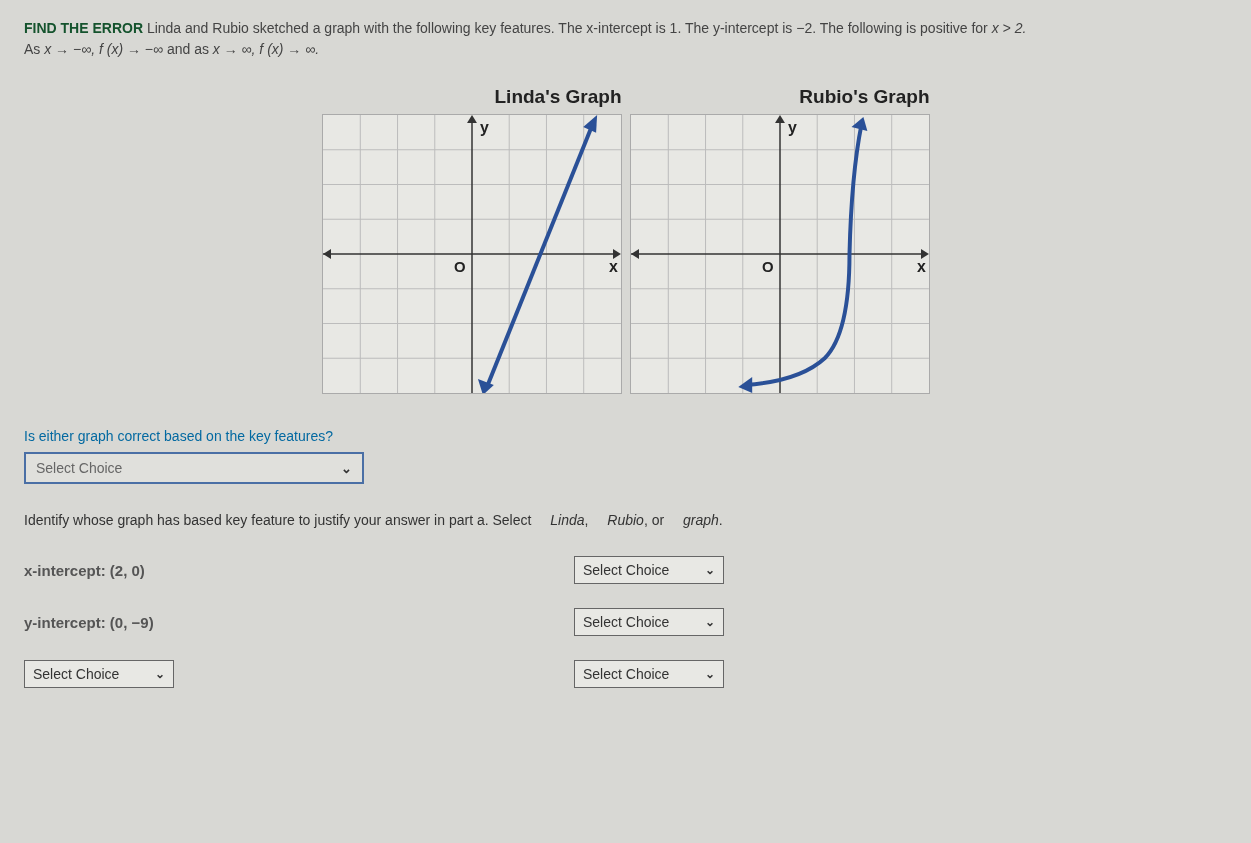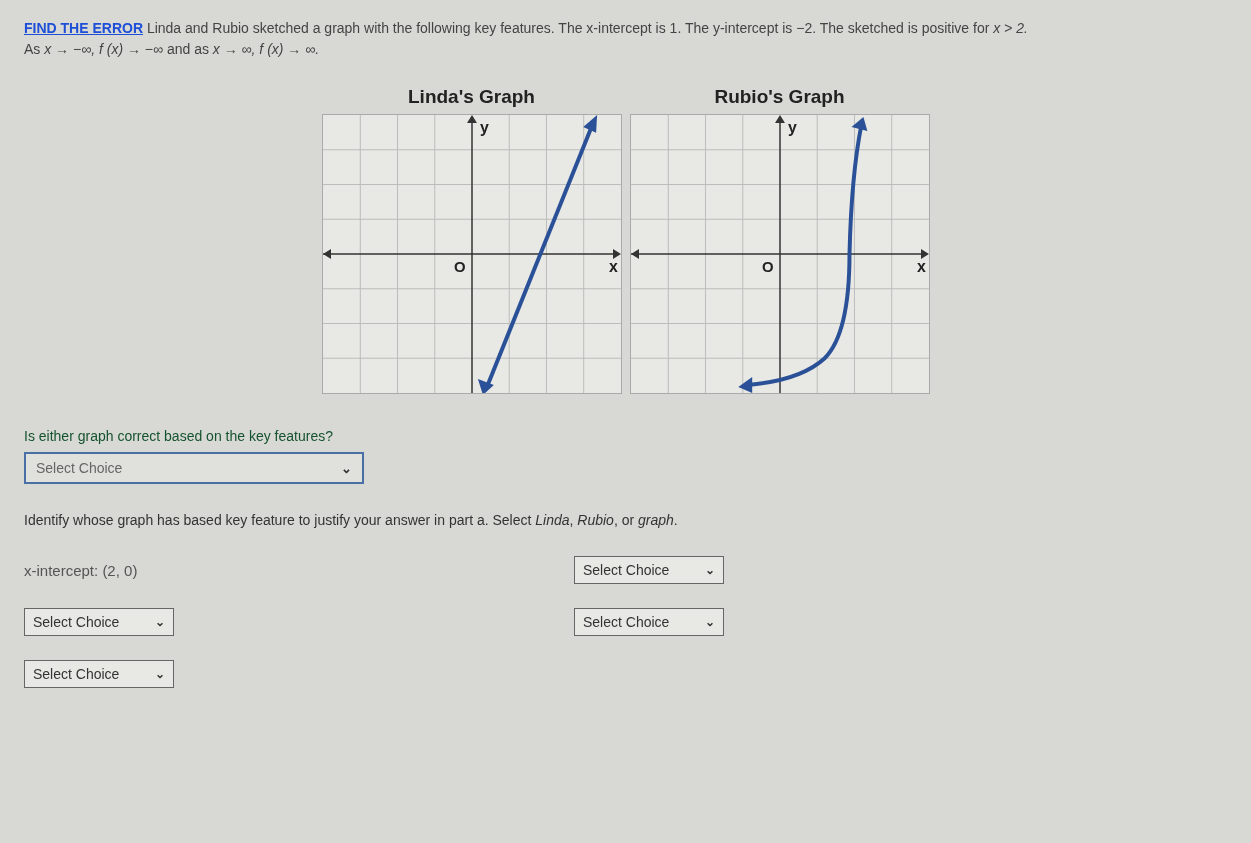--- a/index.html
+++ b/index.html
@@ -10,45 +10,46 @@
       padding: 18px 24px;
       width: 1251px;
       height: 843px;
     }
     .problem-header {
       font-size: 14px;
       line-height: 1.5;
       color: #444;
       margin-bottom: 26px;
     }
-    .problem-header b { font-weight: 700; color: #1d4ed8; text-decoration: underline; }
+    .problem-header b { font-weight: 700; color: #14532d; }
     .math { font-style: italic; }
 
     .graphs-wrap {
       display: flex;
       justify-content: center;
       gap: 8px;
       margin-bottom: 34px;
     }
     .graph-box { text-align: center; }
     .graph-title {
       font-size: 19px;
       font-weight: 700;
       color: #222;
       margin-bottom: 6px;
+      text-align: right;
     }
     .graph-svg {
       background: #e8e8e4;
       border: 1px solid #aaa;
       display: block;
     }
 
     .question-line {
       font-size: 14px;
-      color: #14532d;
+      color: #0369a1;
       margin-bottom: 8px;
     }
     .select-box {
       border: 2px solid #4a6fa5;
       background: #e0e0dc;
       padding: 6px 10px;
       width: 340px;
       display: flex;
       justify-content: space-between;
       align-items: center;
@@ -57,44 +58,44 @@
       cursor: pointer;
       margin-bottom: 28px;
     }
     .select-box .chev { font-size: 13px; color: #333; font-weight: 700; }
 
     .instruct {
       font-size: 14px;
       color: #333;
       margin-bottom: 28px;
     }
-    .instruct .ital { font-style: italic; }
+    .instruct .ital { font-style: italic; margin-left: 15px; }
 
     .rows { display: grid; grid-template-columns: 540px 160px; row-gap: 24px; column-gap: 10px; align-items: center; }
-    .row-label { font-size: 15px; color: #444; }
+    .row-label { font-size: 15px; color: #444; font-weight: bold; }
     .row-label.blur { filter: blur(0.3px); color: #555; }
     .mini-select {
       border: 1px solid #666;
       background: #e8e8e4;
       padding: 5px 8px;
       display: flex;
       justify-content: space-between;
       align-items: center;
       font-size: 14px;
       color: #333;
       cursor: pointer;
       width: 150px;
     }
     .mini-select .chev { font-size: 12px; color: #333; font-weight: 700; }
   </style>
 </head>
 <body>
 
 <div class="problem-header">
-  <b>FIND THE ERROR</b><span> Linda and Rubio sketched a graph with the following key features. The </span><span>x-intercept is 1.</span><span> The </span><span>y-intercept is −2.</span><span> The sketched is positive for </span><span class="math">x &gt; 2.</span><br>
+  <b>FIND THE ERROR</b><span> Linda and Rubio sketched a graph with the following key features. The </span><span>x-intercept is 1.</span><span> The </span><span>y-intercept is −2.</span><span> The following is positive for </span><span class="math">x &gt; 2.</span><br>
   <span>As </span><span class="math">x → −∞, f (x) → −∞</span><span> and as </span><span class="math">x → ∞, f (x) → ∞.</span>
 </div>
 
 <div class="graphs-wrap">
 
   <div class="graph-box">
     <div class="graph-title">Linda's Graph</div>
     <svg class="graph-svg" width="300" height="280" viewBox="0 0 300 280">
       <g stroke="#bbb" stroke-width="1">
         <line x1="0" y1="35" x2="300" y2="35"></line>
@@ -170,20 +171,23 @@
 
 <div class="rows">
   <div class="row-label blur">
     <span>x-intercept: </span><span>(2, 0)</span>
   </div>
   <div class="mini-select">
     <span>Select Choice</span>
       <span class="chev">⌄</span>
   </div>
 
+  <div class="row-label blur">
+    <span>y-intercept: </span><span>(0, −9)</span>
+  </div>
   <div class="mini-select">
     <span>Select Choice</span>
       <span class="chev">⌄</span>
   </div>
 
   <div class="mini-select">
     <span>Select Choice</span>
       <span class="chev">⌄</span>
   </div>
 

